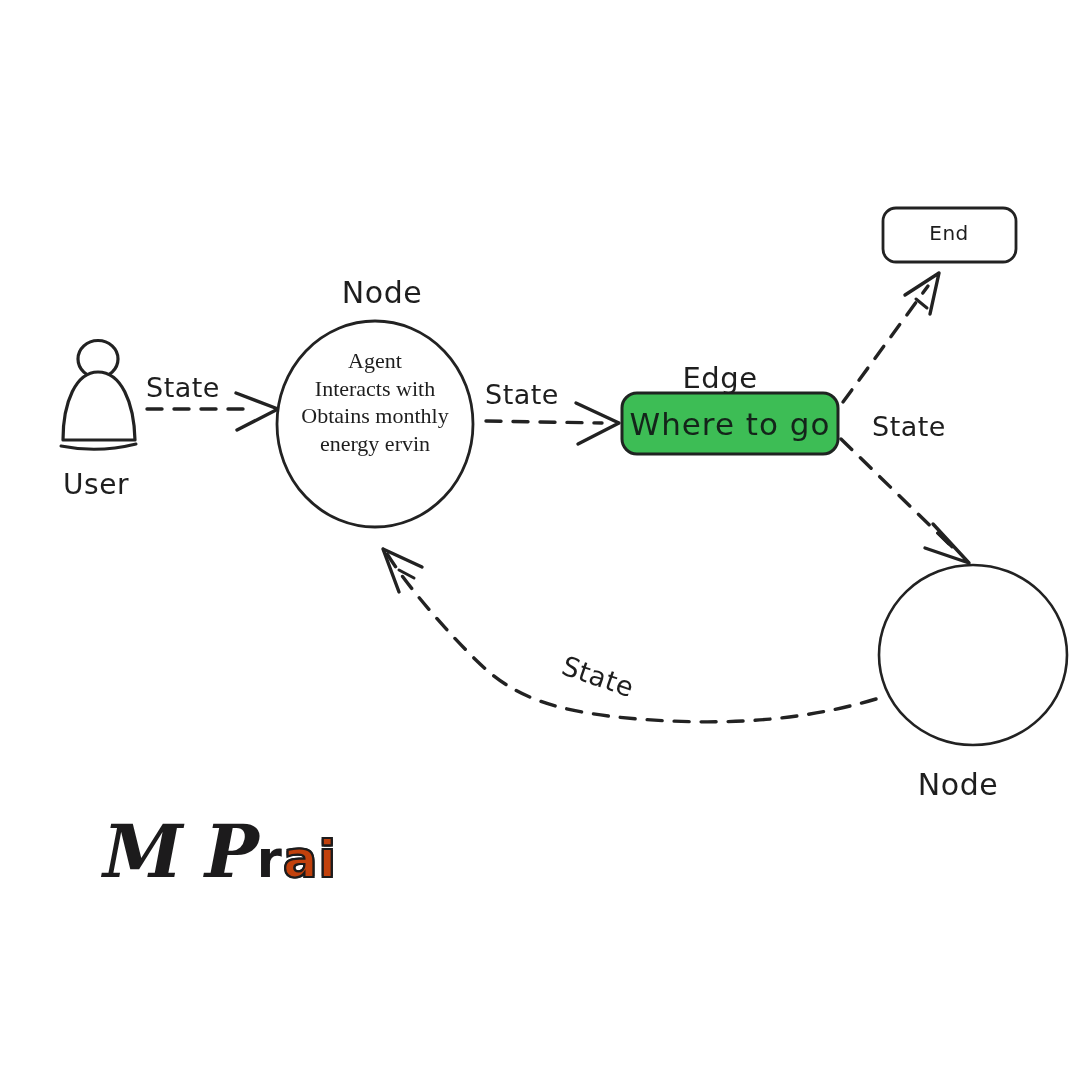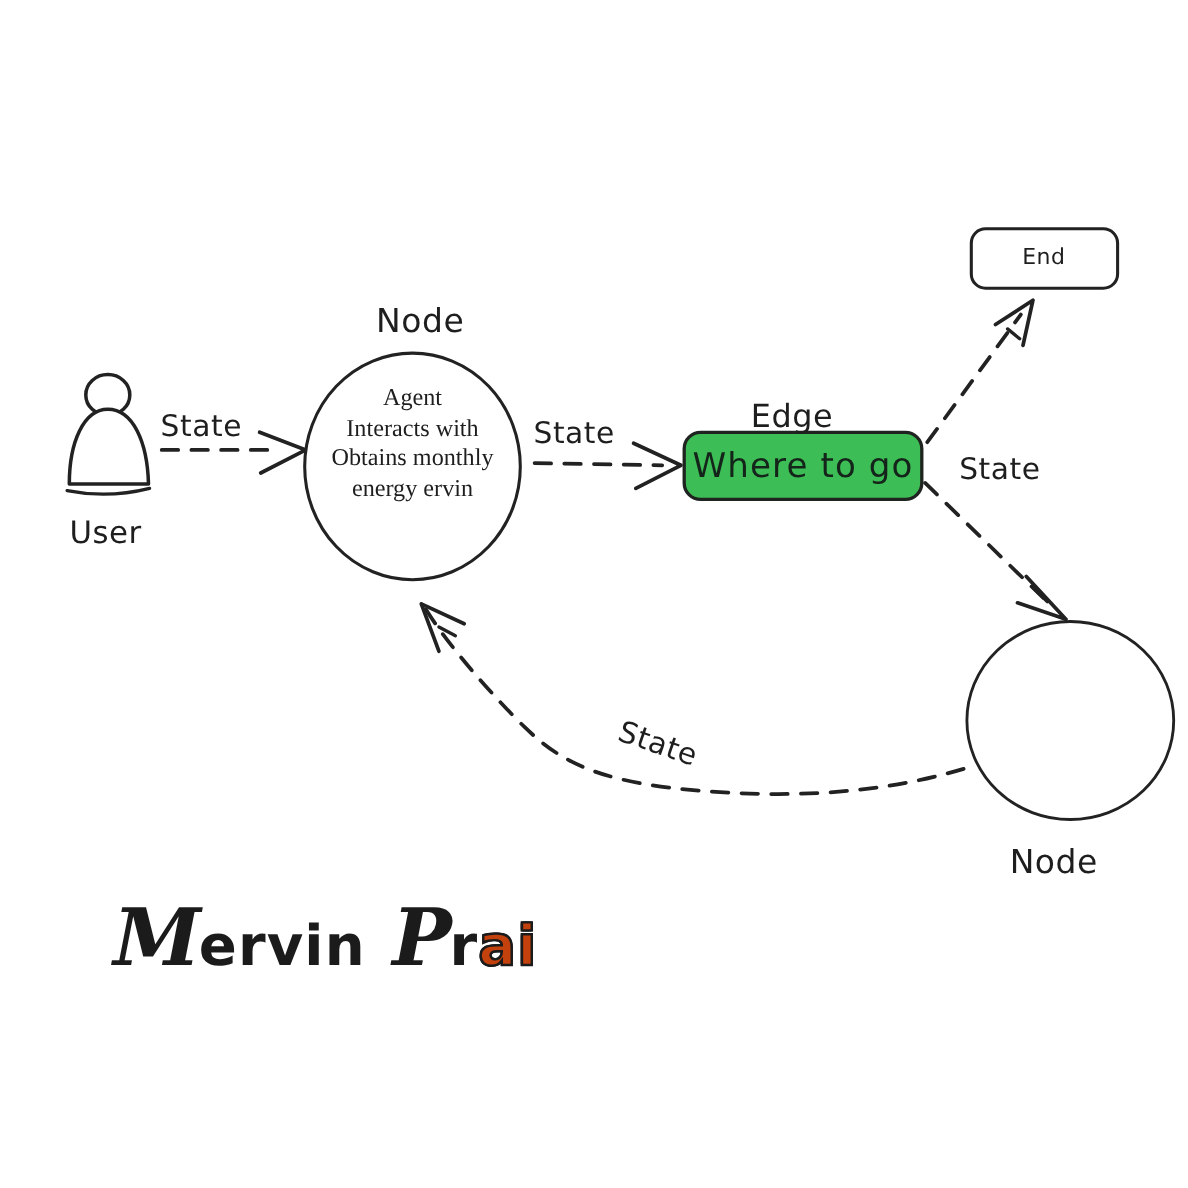--- a/index.html
+++ b/index.html
@@ -144,19 +144,18 @@
   <div class="lbl end-lbl" style="left:949px; top:221px;">End</div>
 
   <div class="lbl state-lbl" style="left:909px; top:411px;">State</div>
 
   <div class="lbl caption-lbl" style="left:958px; top:767px;">Node</div>
 
   <div class="lbl state-lbl state-rot">State</div>
 
   <div class="logo">
     <span class="logo-script">M</span>
-    <span class="logo-bold">ervin</span>
     <span class="logo-script second">P</span>
     <span class="logo-bold">r</span>
     <span class="logo-bold logo-outline">ai</span>
   </div>
 
 </div>
 
 </body></html>

